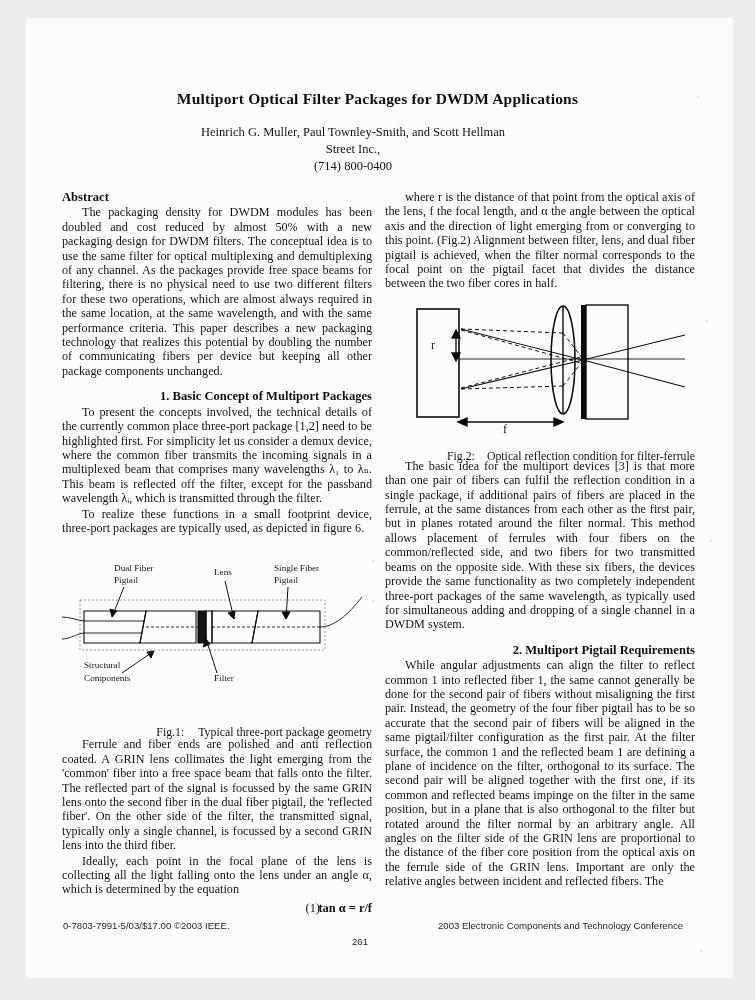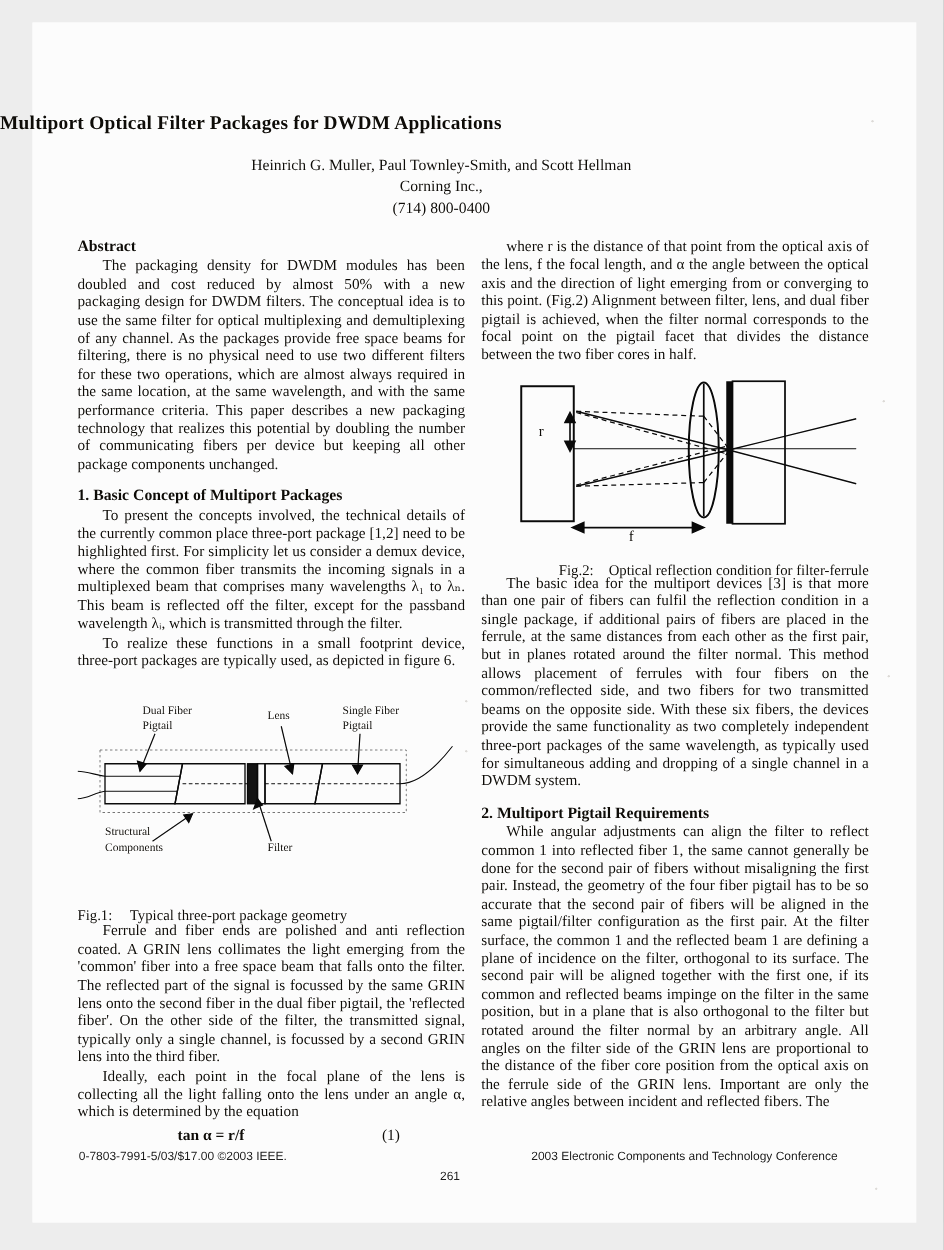--- a/index.html
+++ b/index.html
@@ -32,20 +32,21 @@
     background: #b9b6b0;
     border-radius: 50%;
     opacity: .55;
   }
 
   
   .title {
     position: absolute;
     left: 0; top: 90px;
     width: 755px;
+    text-align: center;
     font-size: 15.5px;
     font-weight: bold;
     letter-spacing: .2px;
   }
   .authors {
     position: absolute;
     left: 0; top: 124px;
     width: 706px;
     text-align: center;
     font-size: 12.5px;
@@ -63,55 +64,55 @@
     text-align: justify;
     text-justify: inter-word;
   }
   .col-left  { left: 62px; }
   .col-right { left: 385px; }
 
   h2.sec {
     font-size: 12.6px;
     font-weight: bold;
     margin: 11px 0 1px 0;
-    text-align: left;
+    text-align: right;
   }
   p.body {
     margin: 0 0 0 0;
     text-indent: 20px;
   }
   p.body + p.body { margin-top: 1px; }
   .abstract-head {
     font-weight: bold;
     font-size: 12.6px;
     margin: 0 0 1px 0;
   }
   .eq {
-    text-align: left;
+    text-align: right;
     margin: 4px 0 0 0;
     font-weight: bold;
     position: relative;
     padding-left: 80px;
     font-size: 12.4px;
   }
   .eq .num {
     position: absolute;
     right: 52px;
     font-weight: normal;
   }
 
   
   .fig1-wrap {
     position: relative;
     height: 168px;
     margin-top: 20px;
   }
   .fig-cap {
     font-size: 11.8px;
-    text-align: left;
+    text-align: right;
     margin-top: 2px;
   }
   .fig-cap .lbl { margin-right: 14px; }
   .fig2-wrap {
     position: relative;
     height: 150px;
     margin-top: 6px;
   }
   .fig2-cap {
     font-size: 11.8px;
@@ -127,21 +128,21 @@
     position: absolute;
     left: 0;
     top: 920px;
     width: 755px;
     font-family: "Liberation Sans", "DejaVu Sans", sans-serif;
     font-size: 9.6px;
     color: #232323;
   }
   .footer .left   { position: absolute; left: 63px;  top: 0; white-space: nowrap; }
   .footer .center { position: absolute; left: 352px; top: 16px; }
-  .footer .right  { position: absolute; left: 425px; top: 0; white-space: nowrap; }
+  .footer .right  { position: absolute; left: 438px; top: 0; white-space: nowrap; }
 
   svg { display: block; }
   .lbl-txt {
     font-family: "Liberation Serif", serif;
     font-size: 9.2px;
     fill: #15130f;
   }
   .lbl-txt-it {
     font-family: "Liberation Serif", serif;
     font-size: 12px;
@@ -162,21 +163,21 @@
   <div class="speckle" style="left:706px;top:320px;width:2px;height:2px;"></div>
   <div class="speckle" style="left:710px;top:540px;width:2px;height:2px;"></div>
   <div class="speckle" style="left:372px;top:560px;width:2px;height:2px;"></div>
   <div class="speckle" style="left:372px;top:600px;width:2px;height:2px;"></div>
   <div class="speckle" style="left:700px;top:950px;width:2px;height:2px;"></div>
 
   <div class="title">Multiport Optical Filter Packages for DWDM Applications</div>
 
   <div class="authors">
     <div>Heinrich G. Muller, Paul Townley-Smith, and Scott Hellman</div>
-    <div>Corning Inc.,</div>
+    <div>Street Inc.,</div>
     <div>(714) 800-0400</div>
   </div>
 
   <div class="col col-left">
 
     <div class="abstract-head">Abstract</div>
     <p class="body">The packaging density for DWDM modules has been doubled and cost reduced by almost 50% with a new packaging design for DWDM filters. The conceptual idea is to use the same filter for optical multiplexing and demultiplexing of any channel. As the packages provide free space beams for filtering, there is no physical need to use two different filters for these two operations, which are almost always required in the same location, at the same wavelength, and with the same performance criteria. This paper describes a new packaging technology that realizes this potential by doubling the number of communicating fibers per device but keeping all other package components unchanged.</p>
 
     <h2 class="sec">1. Basic Concept of Multiport Packages</h2>
     <p class="body">To present the concepts involved, the technical details of the currently common place three-port package [1,2] need to be highlighted first. For simplicity let us consider a demux device, where the common fiber transmits the incoming signals in a multiplexed beam that comprises many wavelengths λ₁ to λₙ. This beam is reflected off the filter, except for the passband wavelength λᵢ, which is transmitted through the filter.</p>

